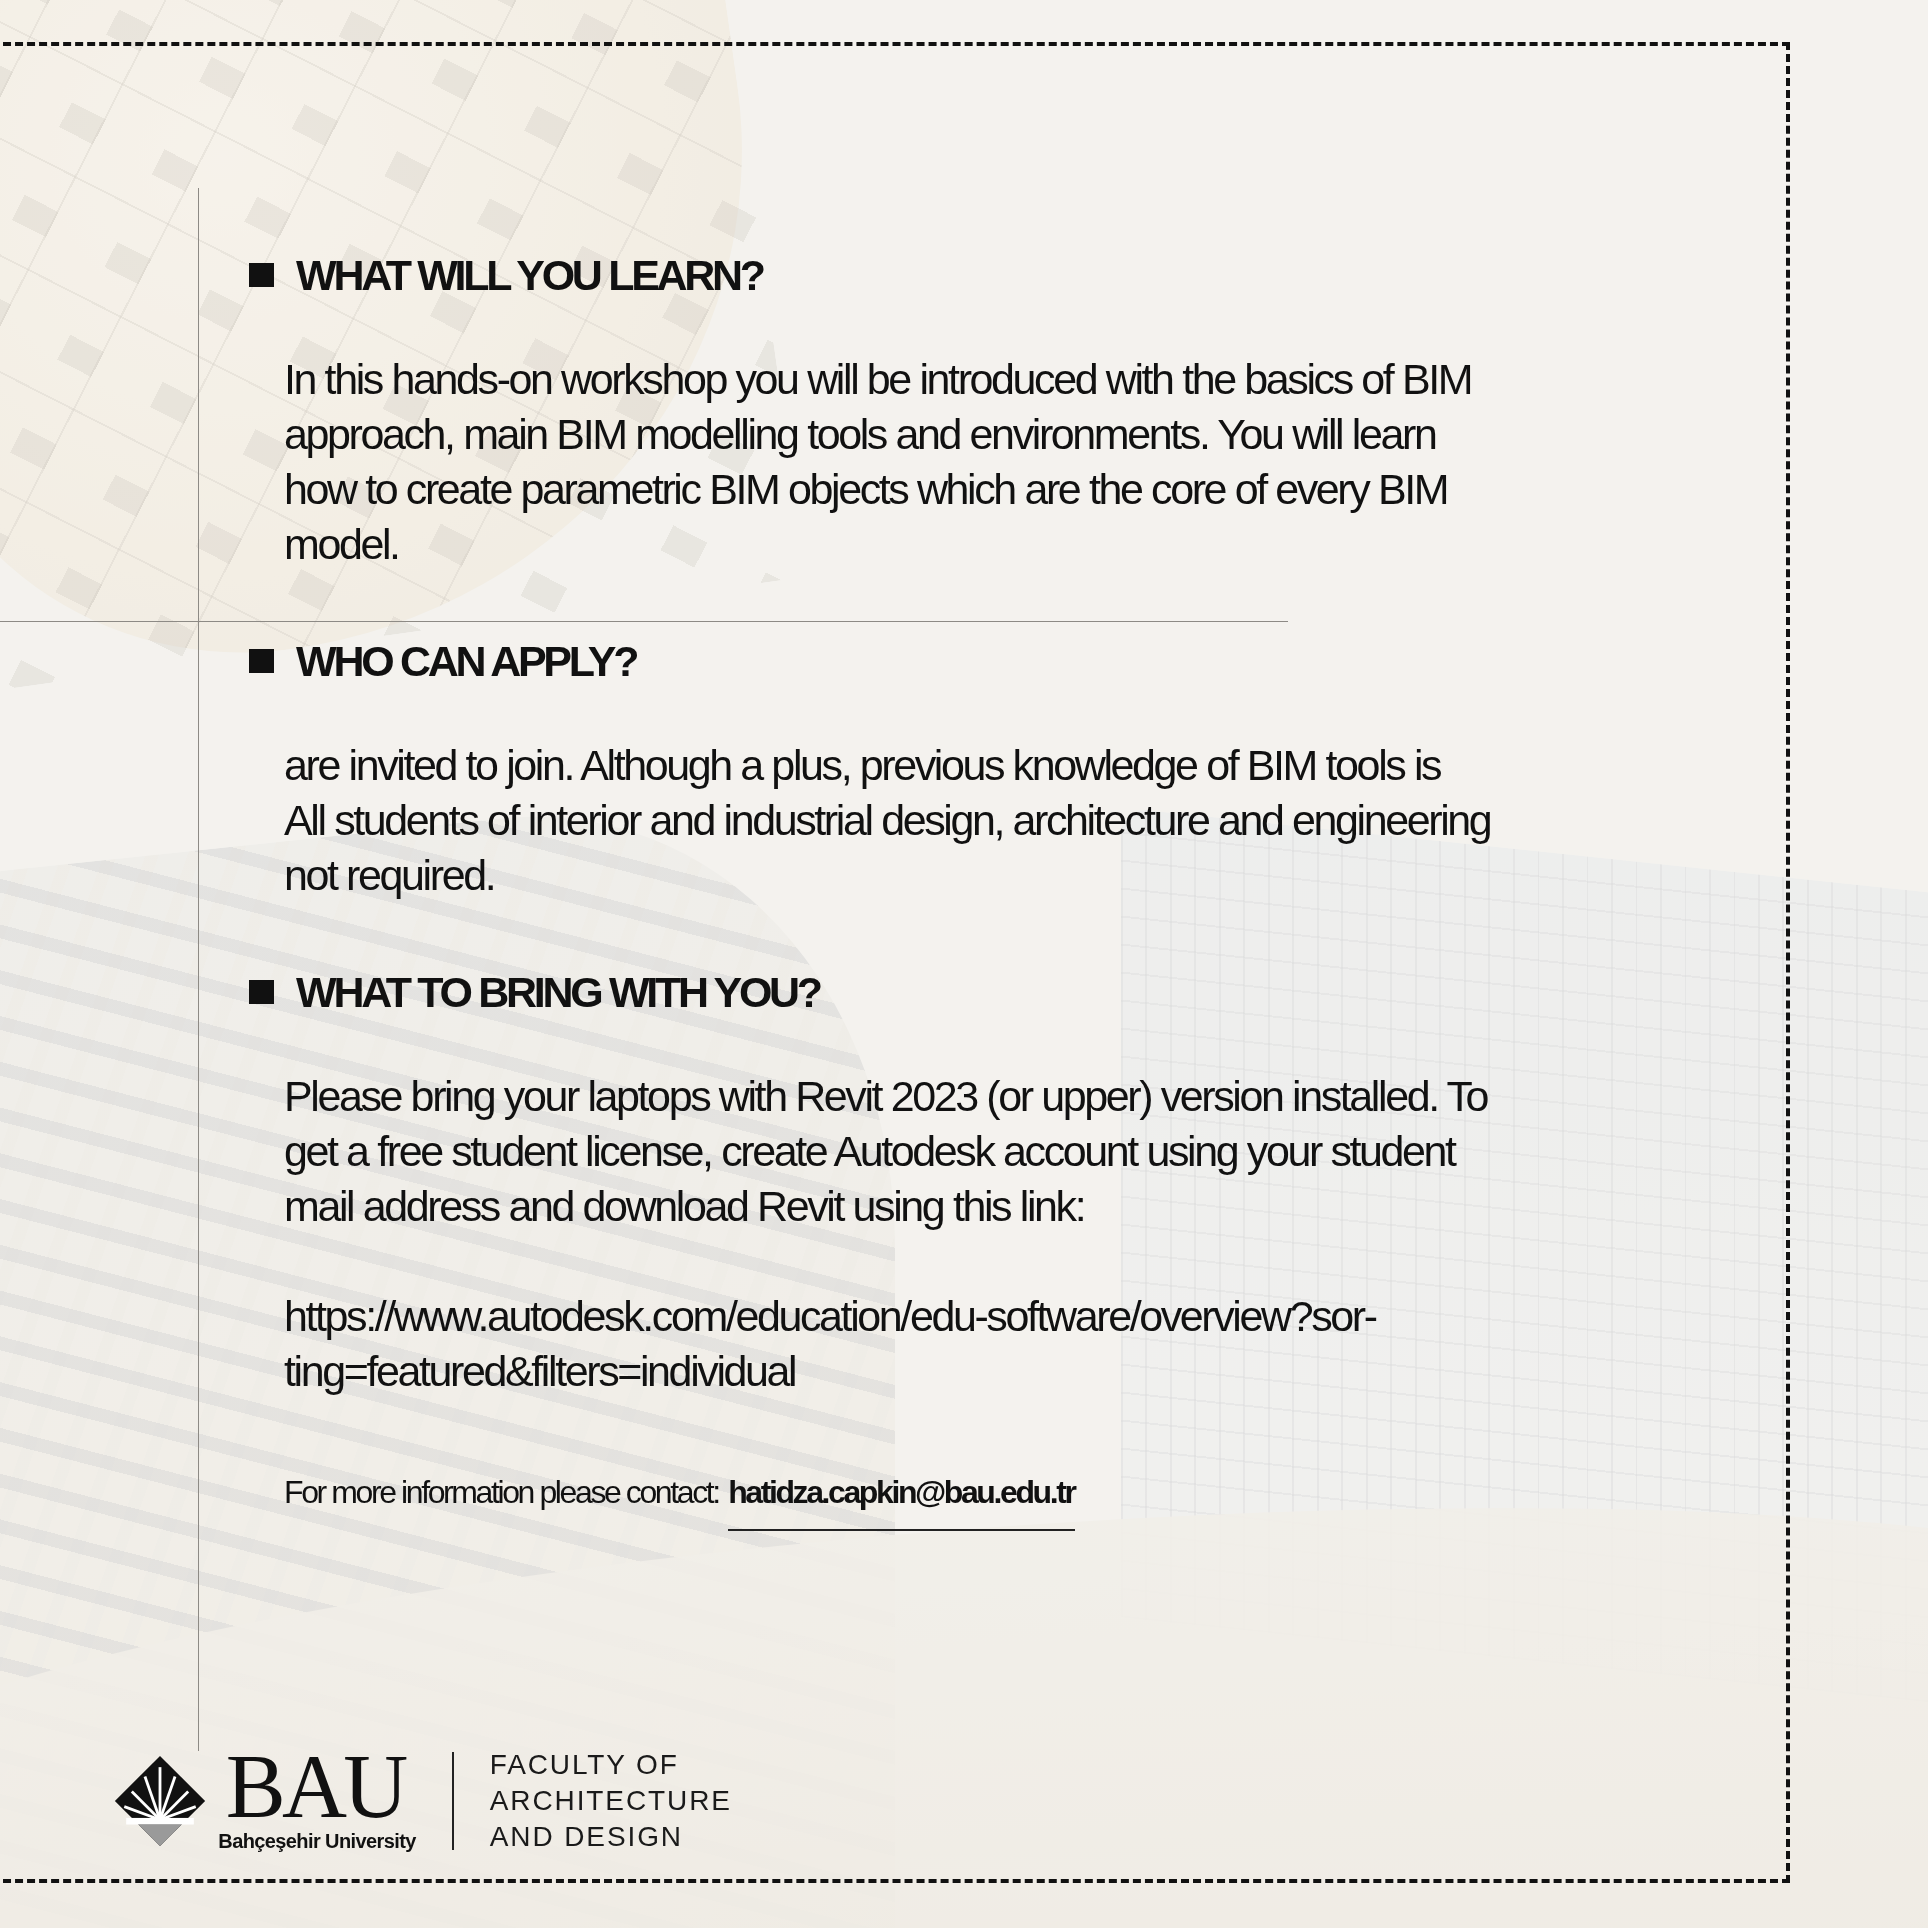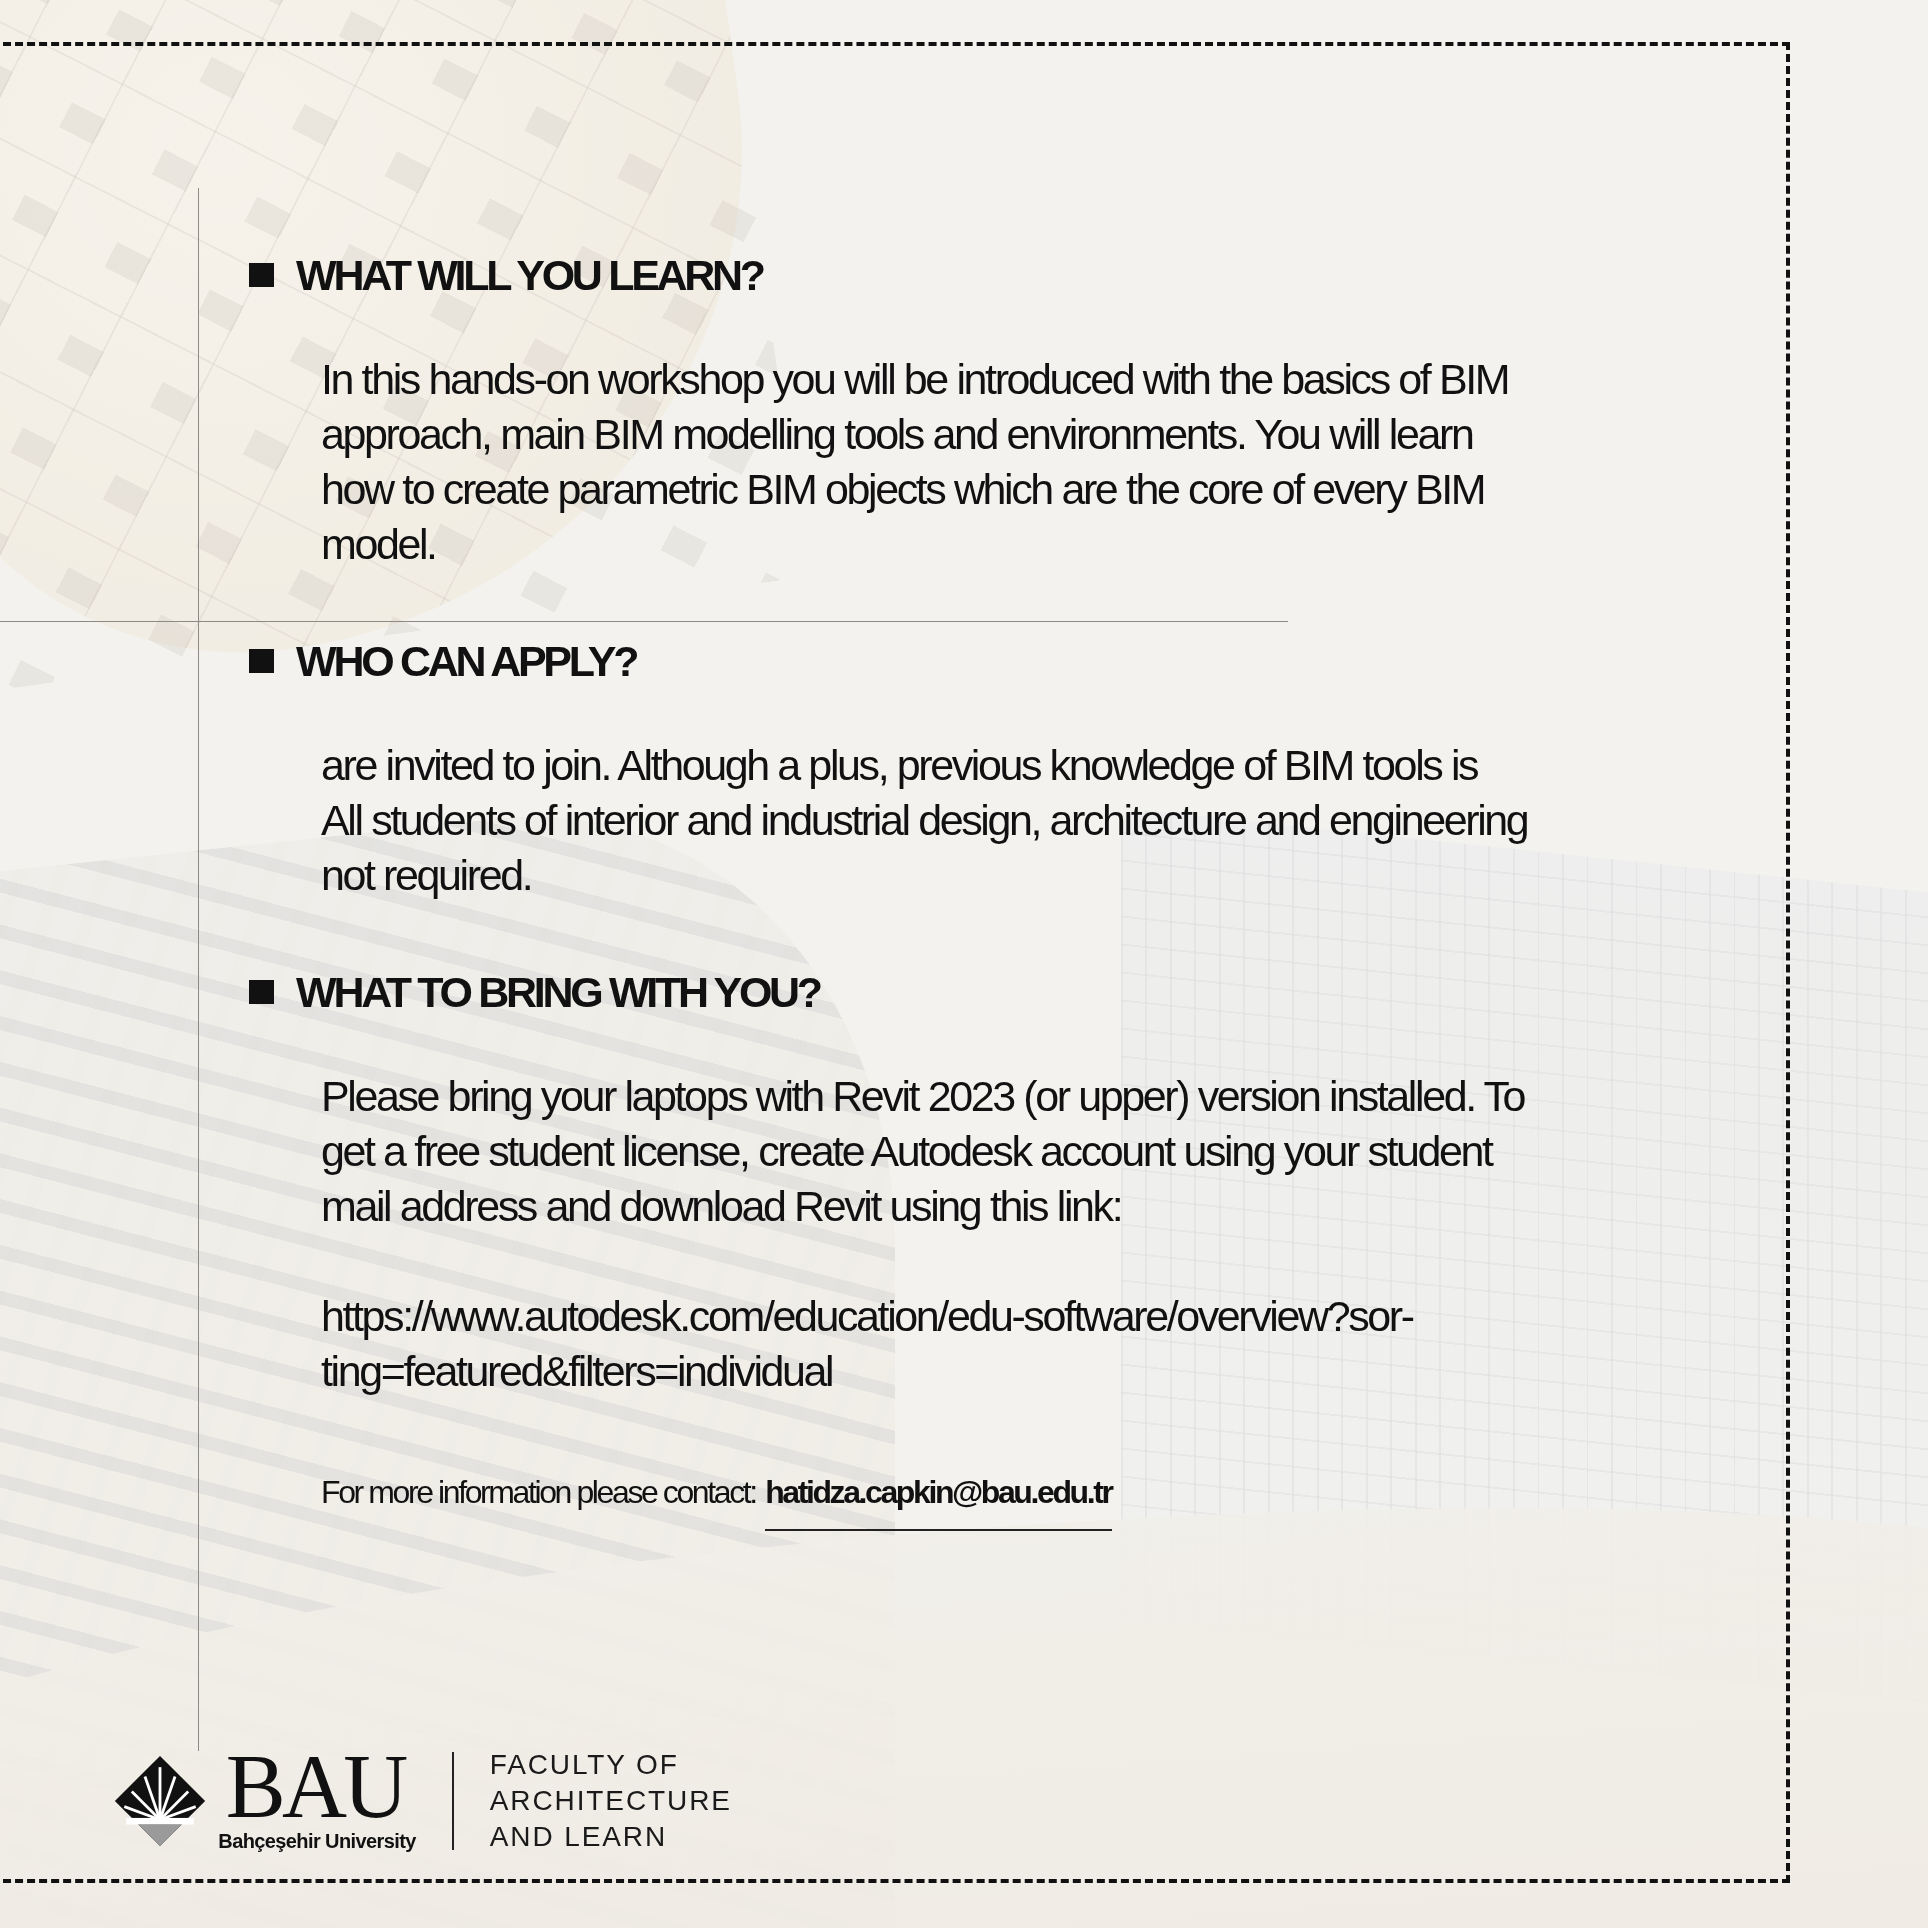--- a/index.html
+++ b/index.html
@@ -65,21 +65,21 @@
   .v-rule { position:absolute; left:198px; top:188px; width:0.9px; height:1563px; background:#8d8a85; }
   .h-rule { position:absolute; left:0; top:621px; width:1288px; height:0.9px; background:#8d8a85; }
 
   
   .section { position:absolute; left:249px; width:1412px; }
   .heading { display:flex; align-items:center; height:56px; }
   .bullet { width:24.5px; height:24.5px; background:#111; margin-right:22.6px; flex:none; }
   .heading-text {
     font-weight:bold; font-size:43px; letter-spacing:-3.3px; line-height:56px; white-space:nowrap;
   }
-  .body-text { margin-left:72px; }
+  .body-text { margin-left:35px; }
   .line {
     font-size:43px; letter-spacing:-2.4px; line-height:55px; white-space:nowrap;
   }
   .contact-line { display:flex; align-items:baseline; font-size:32px; letter-spacing:-2.4px; line-height:55px; white-space:nowrap; }
   .contact-email { font-weight:bold; margin-left:9.4px; position:relative; }
   .contact-email::after { content:""; position:absolute; left:0; right:0; bottom:-11.3px; height:1.9px; background:#222; }
 
   
   .logo { position:absolute; left:113px; top:1747px; display:flex; align-items:center; }
   .logo-mark { width:94px; height:94px; }
@@ -165,16 +165,16 @@
     <rect x="14" y="68" width="72" height="7" fill="#fff"></rect>
   </svg>
   <div class="logo-wordmark">
     <span class="bau-text">BAU</span>
     <span class="bau-sub">Bahçeşehir University</span>
   </div>
   <div class="logo-divider"></div>
   <div class="faculty">
     <div>FACULTY OF</div>
     <div>ARCHITECTURE</div>
-    <div>AND LEARN</div>
+    <div>AND DESIGN</div>
   </div>
 </div>
 
 
 </body></html>

